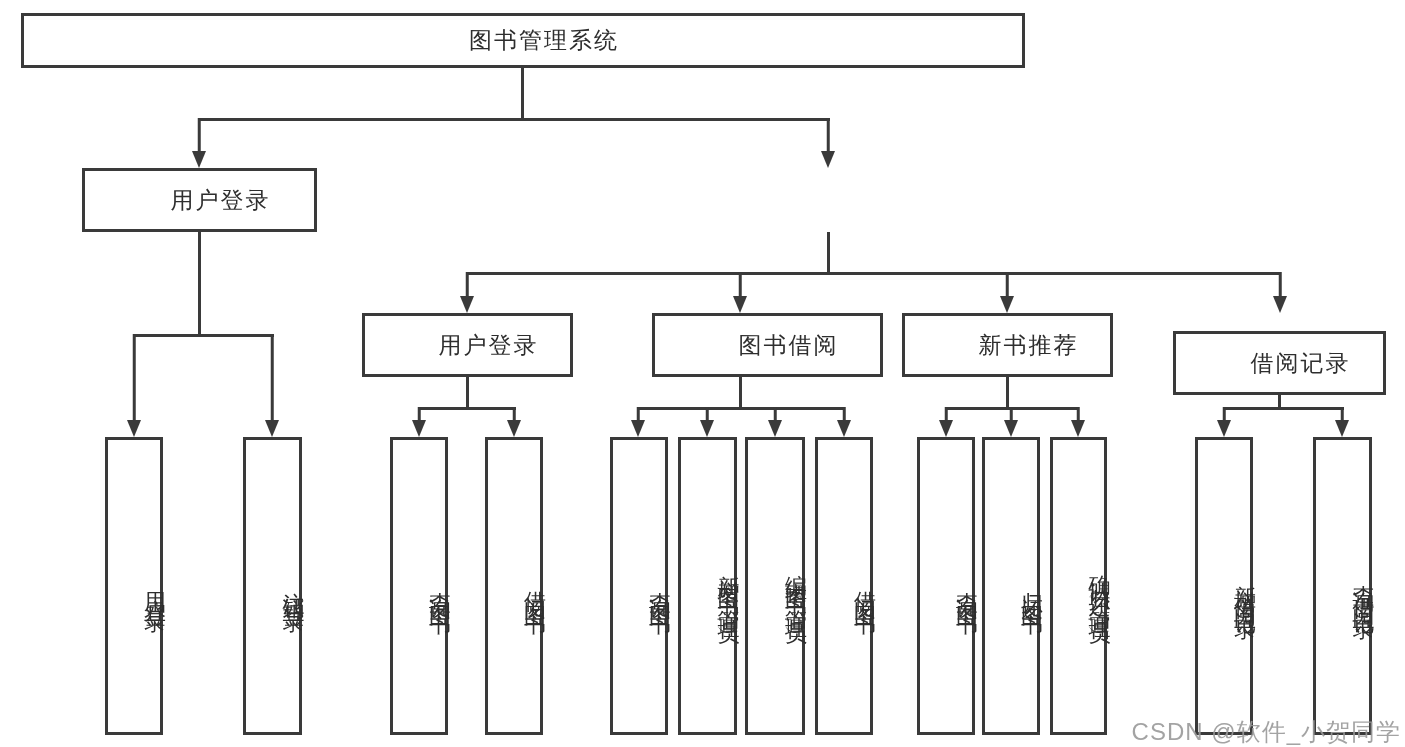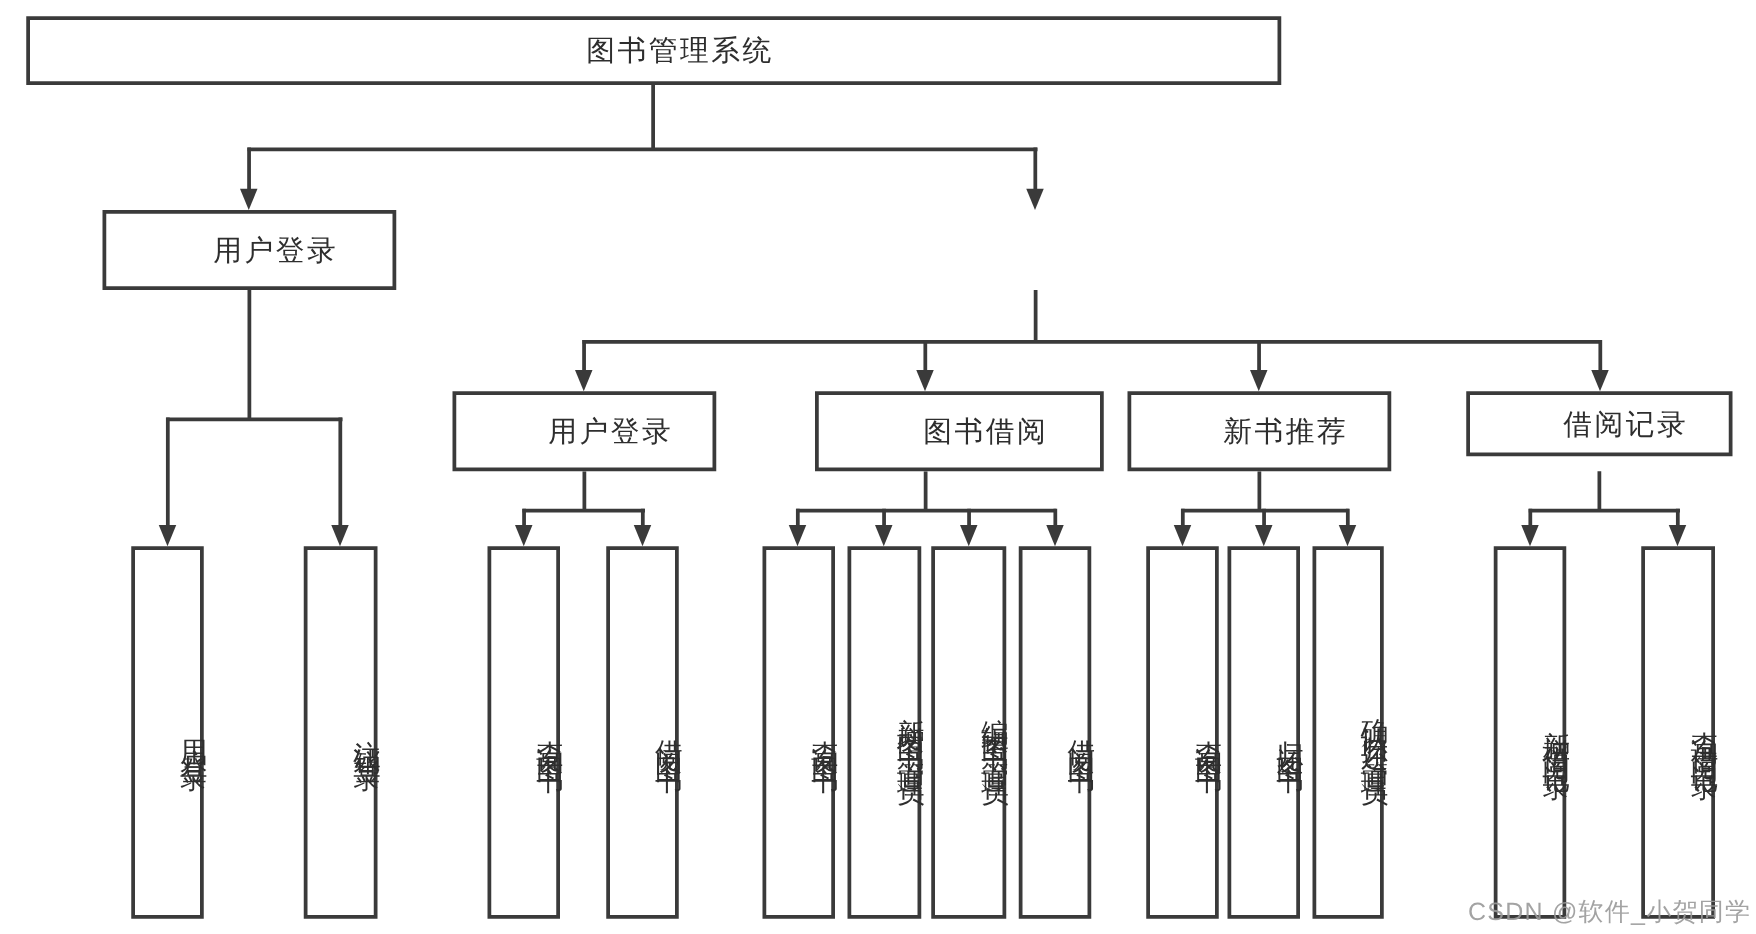--- a/index.html
+++ b/index.html
@@ -28,21 +28,21 @@
     padding-top:4px;
   }
   .hline{position:absolute;height:2.5px;background:#3a3a3a;z-index:1;}
   .vline{position:absolute;width:2.5px;background:#3a3a3a;z-index:1;}
   .arrow{position:absolute;width:14px;z-index:1;}
   .arrow .shaft{position:absolute;left:50%;transform:translateX(-50%);top:0;width:2.5px;height:calc(100% - 15px);background:#3a3a3a;}
   .arrow .head{position:absolute;left:50%;transform:translateX(-50%);bottom:0;width:0;height:0;border-left:7px solid transparent;border-right:7px solid transparent;border-top:17px solid #3a3a3a;}
   .watermark{
     position:absolute;
     top:716px;right:4px;
-    font-size:20px;
+    font-size:24px;
     color:#9a9a9a;
     opacity:0.9;
     letter-spacing:1px;
     z-index:5;
     white-space:nowrap;
   }
 </style>
 </head>
 <body>
 
@@ -89,21 +89,21 @@
       <div class="head"></div>
     </div>
   <div class="arrow" style="left:1273px;top:272px;height:41px;">
       <div class="shaft"></div>
       <div class="head"></div>
     </div>
 
   <div class="box" style="left:362px;top:313px;width:211px;height:64px;">用户登录</div>
   <div class="box" style="left:652px;top:313px;width:231px;height:64px;text-align:right;">图书借阅</div>
   <div class="box" style="left:902px;top:313px;width:211px;height:64px;">新书推荐</div>
-  <div class="box" style="left:1173px;top:313px;width:213px;height:52px;">借阅记录</div>
+  <div class="box" style="left:1173px;top:331px;width:213px;height:64px;">借阅记录</div>
 
   <div class="vline" style="left:466px;top:377px;height:32px;"></div>
   <div class="hline" style="left:418px;top:407px;width:98px;"></div>
   <div class="arrow" style="left:412px;top:407px;height:30px;">
       <div class="shaft"></div>
       <div class="head"></div>
     </div>
   <div class="arrow" style="left:507px;top:407px;height:30px;">
       <div class="shaft"></div>
       <div class="head"></div>

